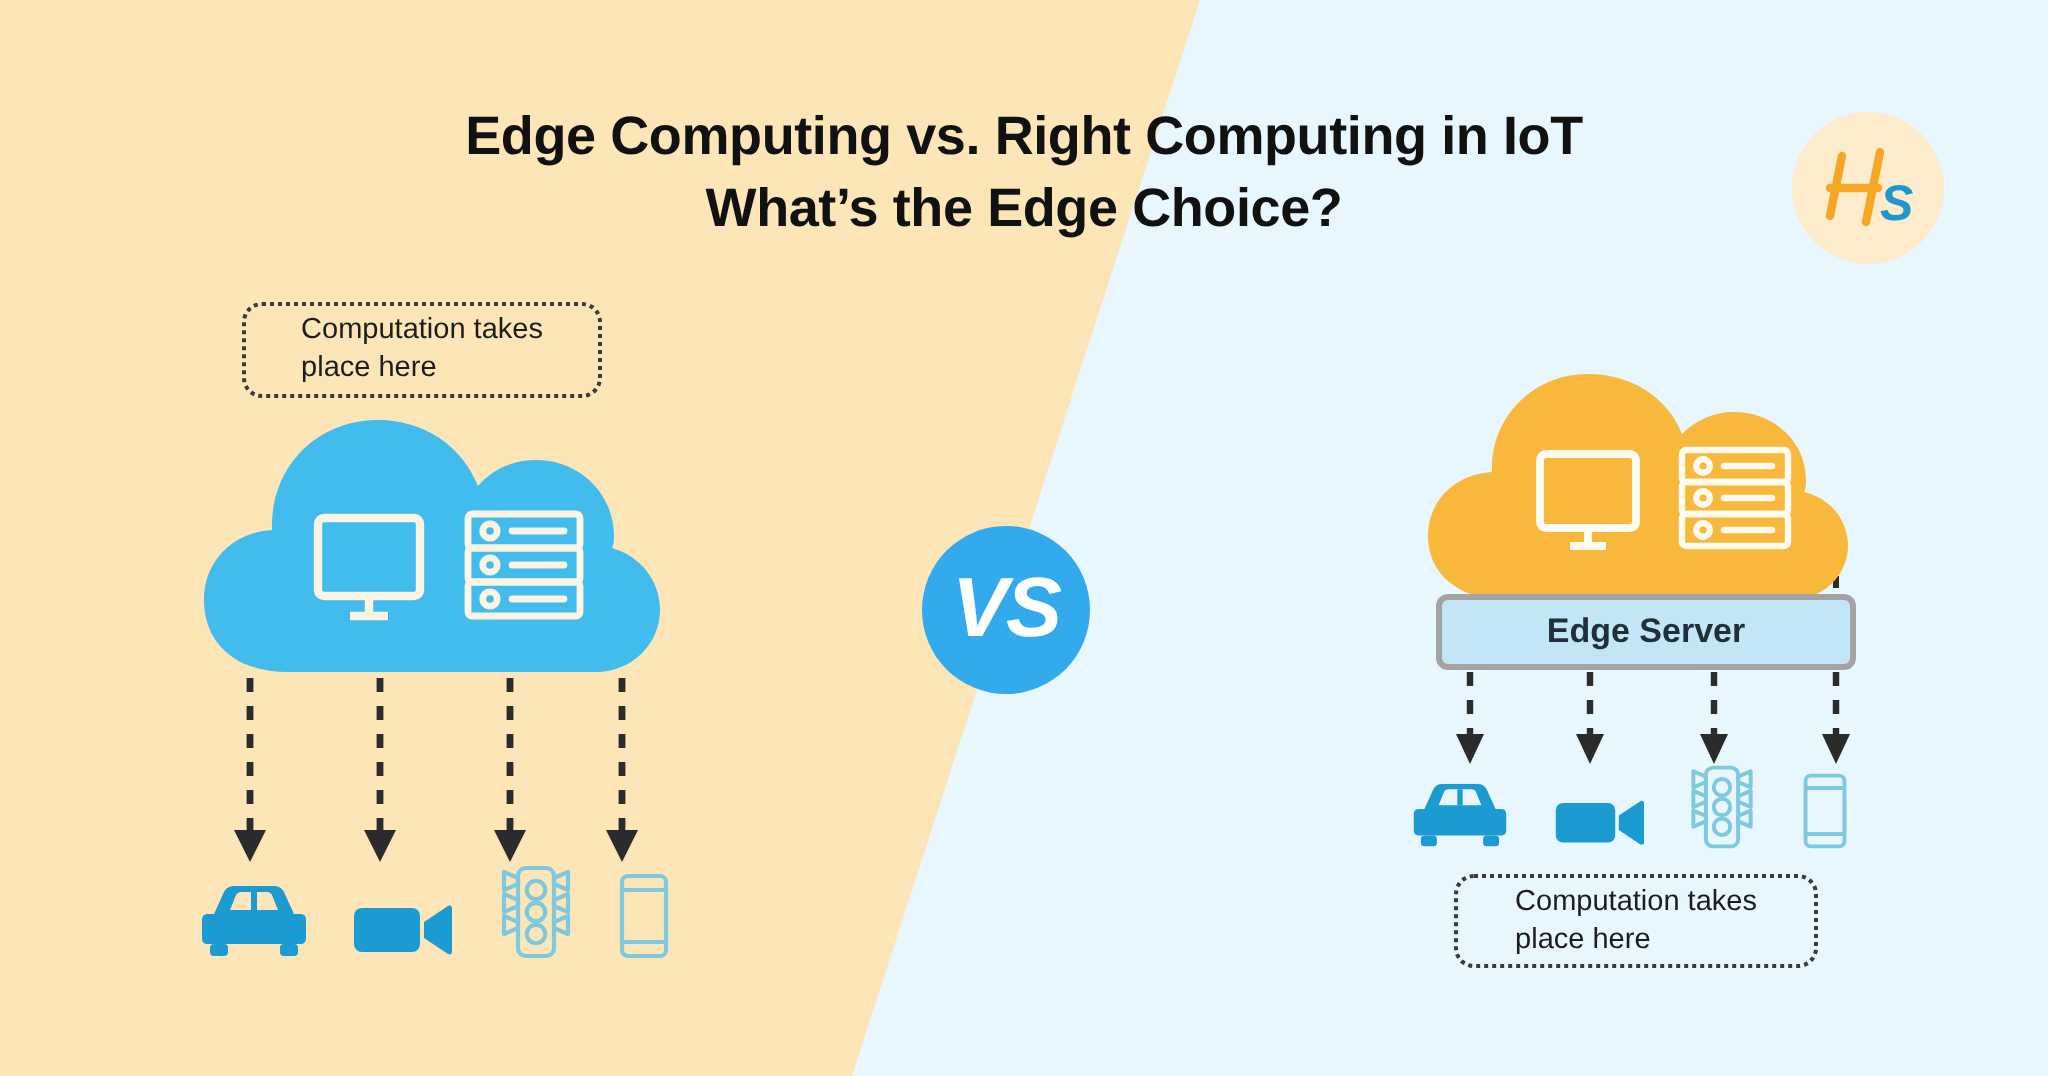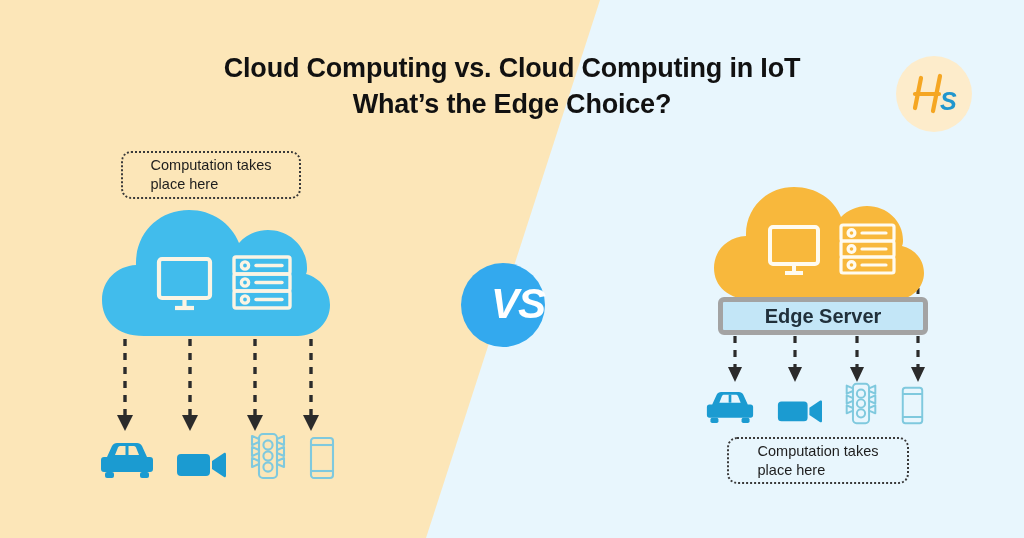--- a/index.html
+++ b/index.html
@@ -85,27 +85,27 @@
   .cloud-wrap svg { display: block; overflow: visible; }
 
   
   .edge-server {
     position: absolute;
     left: 718px;
     top: 297px;
     width: 210px;
     height: 38px;
     background: #C3E6F7;
-    border: 5px solid #a3a3a3;
+    border: 3px solid #a3a3a3;
     border-radius: 6px;
     display: flex;
     align-items: center;
     justify-content: center;
     color: #20303b;
-    font-size: 20px;
+    font-size: 17px;
     font-weight: bold;
     z-index: 4;
   }
 
   
   .connectors { position: absolute; z-index: 2; }
   .connectors svg { display: block; }
   .conn-left  { left: 95px;  top: 325px; width: 250px; height: 120px; }
   .conn-right { left: 705px; top: 288px; width: 240px; height: 105px; }
   .conn-mid-right { left: 705px; top: 238px; width: 240px; height: 62px; }
@@ -121,21 +121,21 @@
   .vs-badge {
     position: absolute;
     left: 461px;
     top: 263px;
     width: 84px;
     height: 84px;
     border-radius: 50%;
     background: #33A9EE;
     display: flex;
     align-items: center;
-    justify-content: flex-end;
+    justify-content: center;
     z-index: 8;
   }
   .vs-text {
     color: #ffffff;
     font-size: 42px;
     font-weight: bold;
     font-style: italic;
     letter-spacing: -1px;
     line-height: 1;
     transform: translateY(-1px);
@@ -143,21 +143,21 @@
 </style>
 </head>
 <body>
 
 <div id="stage">
 
   <div class="bg-right"></div>
   <div class="bg-left"></div>
 
   <div class="title">
-    <span class="title-line">Cloud Computing vs. Cloud Computing in IoT</span>
+    <span class="title-line">Edge Computing vs. Right Computing in IoT</span>
     <span class="title-line">What’s the Edge Choice?</span>
   </div>
 
   <div class="logo">
     <svg width="76" height="76" viewBox="0 0 76 76">
       <g stroke="#F5A623" stroke-width="4.2" stroke-linecap="round" fill="none">
         <line x1="25" y1="22" x2="19" y2="52"></line>
         <line x1="44" y1="20" x2="37" y2="55"></line>
         <line x1="19" y1="38" x2="43" y2="38"></line>
       </g>

